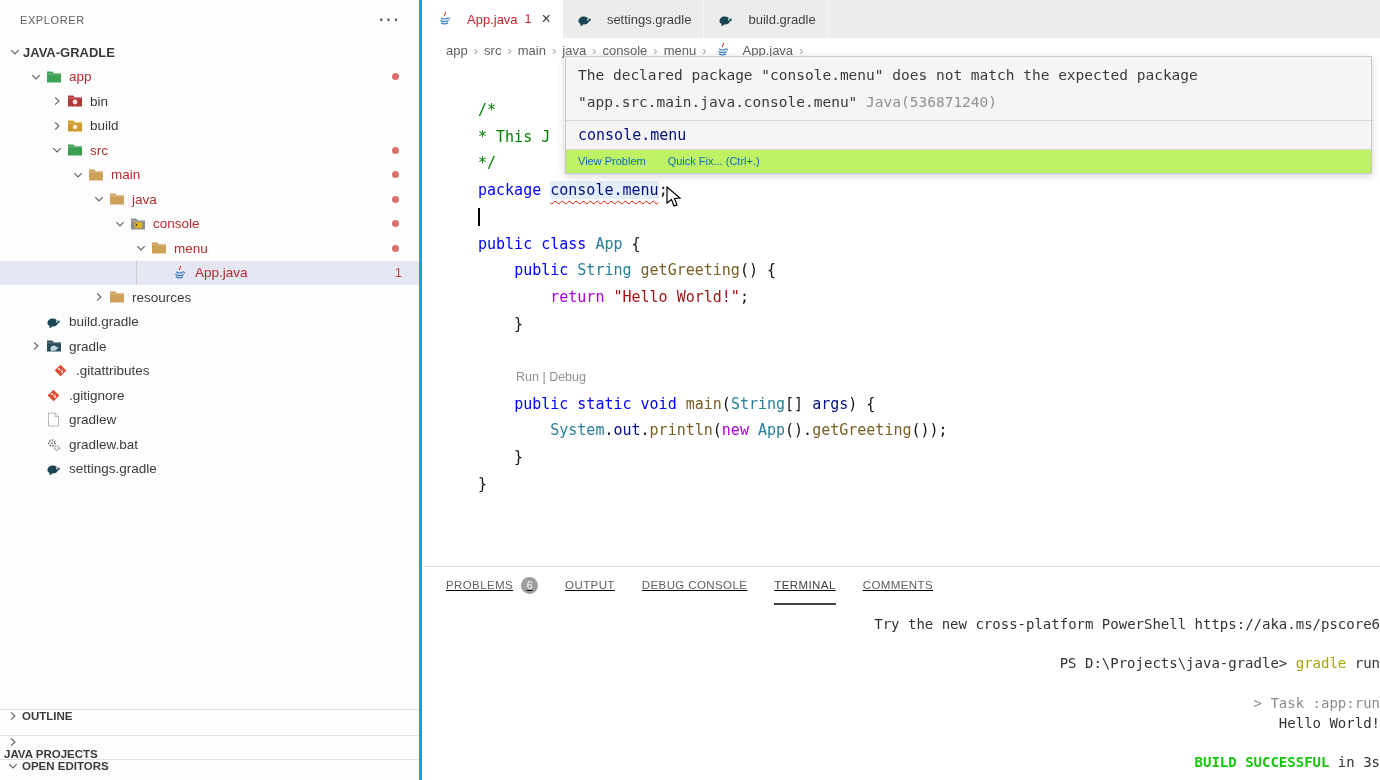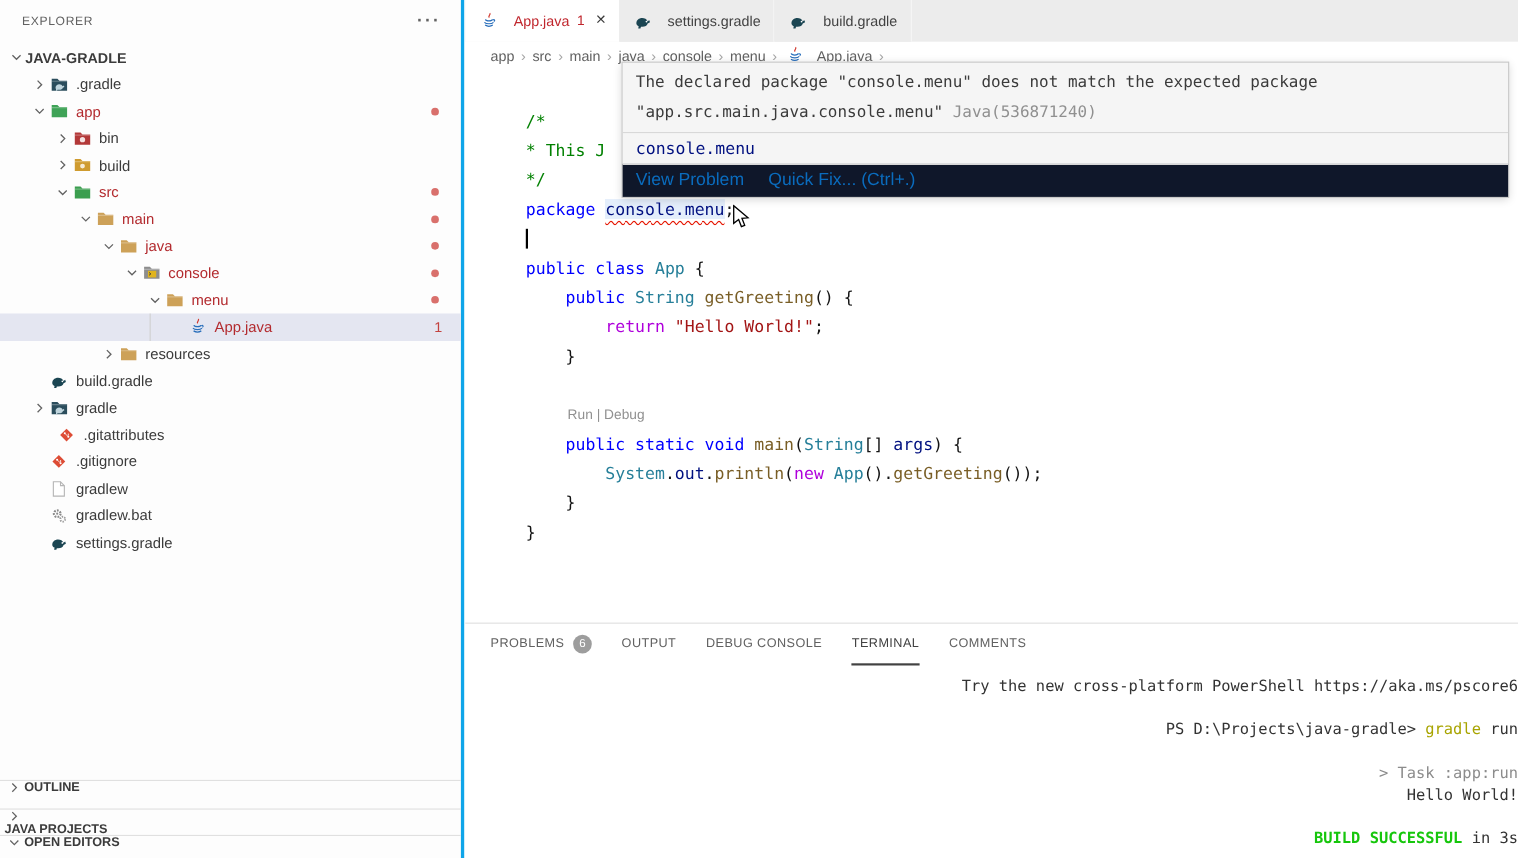--- a/index.html
+++ b/index.html
@@ -58,30 +58,30 @@
   .codelens a{color:#919191;text-decoration:none;cursor:pointer;}
 
   
   .popup{position:absolute;left:565px;top:56px;width:807px;background:#f5f5f5;
     border:1px solid #c8c8c8;box-shadow:0 2px 8px rgba(0,0,0,.18);z-index:10;box-sizing:border-box;}
   .pmsg{padding:5px 12px 4px;font-family:"DejaVu Sans Mono","Liberation Mono",monospace;
     font-size:14.5px;line-height:27px;color:#3b3b3b;}
   .pcode{color:#909090;}
   .prelated{border-top:1px solid #d8d8d8;padding:5px 12px;
     font-family:"DejaVu Sans Mono","Liberation Mono",monospace;font-size:15px;color:#001080;}
-  .pactions{border-top:1px solid #d8d8d8;background:#0f172a;padding:5px 12px 6px;
-    display:flex;gap:22px;font-size:16px;}
+  .pactions{border-top:1px solid #d8d8d8;background:#bef264;padding:5px 12px 6px;
+    display:flex;gap:22px;font-size:11px;}
   .plink{color:#0a6cbe;cursor:pointer;}
 
   .mousecursor{position:absolute;left:666px;top:186px;z-index:30;pointer-events:none;}
 
   
   .panel{position:absolute;left:423px;right:0;top:566px;bottom:0;background:#fff;
     border-top:1px solid #dedede;box-sizing:border-box;}
-  .ptabs{display:flex;align-items:stretch;height:38px;padding-left:23px;gap:27px;}
+  .ptabs{display:flex;align-items:stretch;height:38px;padding-left:23px;gap:27px;text-decoration:underline;}
   .ptab{font-size:11.5px;letter-spacing:.4px;color:#616161;display:flex;align-items:center;
     gap:8px;border-bottom:2px solid transparent;box-sizing:border-box;cursor:pointer;}
   .ptab.active{color:#424242;border-bottom-color:#424242;}
   .pbadge{width:17px;height:17px;border-radius:50%;background:#9d9d9d;color:#fff;
     font-size:10.5px;display:flex;align-items:center;justify-content:center;letter-spacing:0;}
   .term{padding:10px 0 0 22px;font-family:"DejaVu Sans Mono","Liberation Mono",monospace;
     font-size:14px;line-height:19.7px;color:#333;white-space:pre;cursor:text;text-align:right;}
   .t-yellow{color:#a8a400;}
   .t-green{color:#16c60c;font-weight:bold;}
   .t-gray{color:#8c8c8c;}
@@ -101,35 +101,20 @@
   <span class="chev">
             <svg width="12" height="12" viewBox="0 0 13 13">
               <path d="M2.5 4.5l4 4 4-4" fill="none" stroke="#646464" stroke-width="1.3"></path>
             </svg>
           </span>
           <span class="tlabel">JAVA-GRADLE</span>
         </div>
         <div class="trow" style="padding-left:27px">
           <span class="chev">
             <svg width="12" height="12" viewBox="0 0 13 13">
-              <path d="M4.5 2.5l4 4-4 4" fill="none" stroke="#646464" stroke-width="1.3"></path>
-            </svg>
-          </span>
-          <span class="ticon">
-            <svg width="16" height="14" viewBox="0 0 16 14">
-              <path d="M1 1.5h5.2L8 3.3h7v9.2H1z" fill="#2b4d5c"></path>
-              <path d="M1 3.3h14v1.1H1z" fill="rgba(255,255,255,.28)"></path>
-              <path d="M4.5 9.5c0-1.8 1.6-3 3.4-3 1.4 0 2.6.7 3 1.9l1.2-.7.4 1.3-1.4.8c-.4 1.2-1.5 1.9-3.2 1.9H6.2l-.3.9H4.8l.2-1.4c-.4-.4-.5-1-.5-1.7z" fill="#cfe3ea" opacity=".9"></path>
-            </svg>
-          </span>
-          <span class="tlabel">.gradle</span>
-        </div>
-        <div class="trow" style="padding-left:27px">
-          <span class="chev">
-            <svg width="12" height="12" viewBox="0 0 13 13">
               <path d="M2.5 4.5l4 4 4-4" fill="none" stroke="#646464" stroke-width="1.3"></path>
             </svg>
           </span>
           <span class="ticon">
             <svg width="16" height="14" viewBox="0 0 16 14">
               <path d="M1 1.5h5.2L8 3.3h7v9.2H1z" fill="#3fa357"></path>
               <path d="M1 3.3h14v1.1H1z" fill="rgba(255,255,255,.28)"></path>
             </svg>
           </span>
           <span class="tlabel err">app</span>

